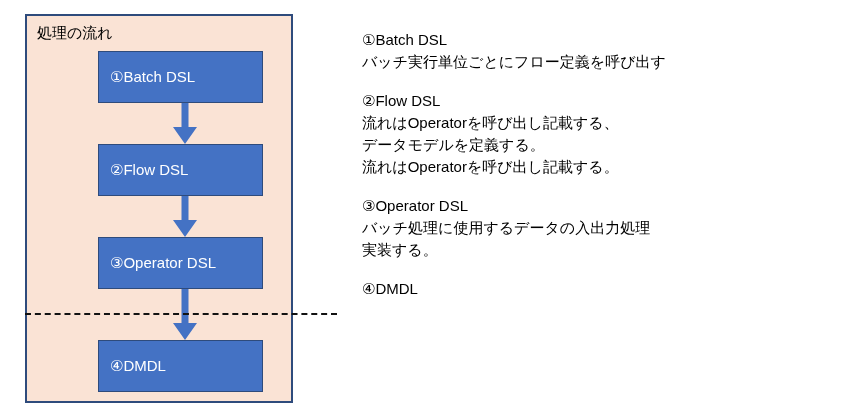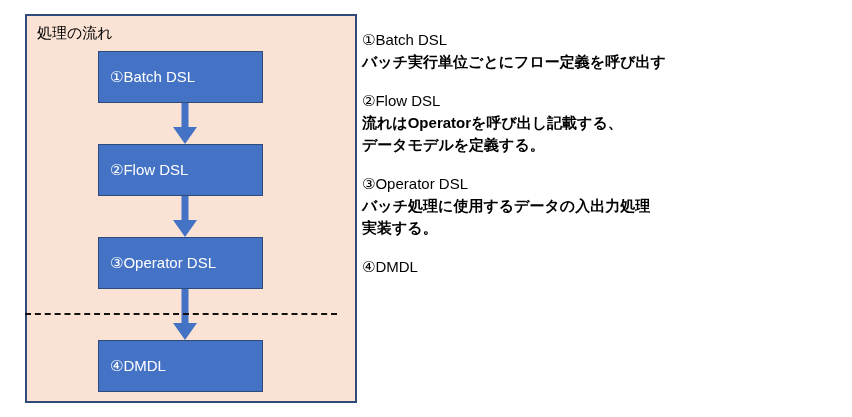--- a/index.html
+++ b/index.html
@@ -14,21 +14,21 @@
     font-family: "Liberation Sans", "DejaVu Sans", sans-serif;
     color: #000000;
     overflow: hidden;
   }
 
   
   #flow-container {
     position: absolute;
     left: 25px;
     top: 14px;
-    width: 332px;
+    width: 268px;
     height: 389px;
     box-sizing: border-box;
     background: #fae3d5;
     border: 2px solid #2e4b7c;
   }
 
   #flow-title {
     position: absolute;
     left: 10px;
     top: 7px;
@@ -98,21 +98,20 @@
     font-size: 15px;
     line-height: 22px;
     color: #000000;
     white-space: nowrap;
   }
   .desc-line {
     font-size: 15px;
     line-height: 22px;
     color: #000000;
     white-space: nowrap;
-    font-weight: bold;
   }
 </style>
 </head>
 <body>
 
 <div id="flow-container">
 
   <div id="flow-title">処理の流れ</div>
 
   <div class="flow-box" id="box-1">
@@ -157,20 +156,21 @@
 
   <div class="desc-group">
     <div class="desc-heading">①Batch DSL</div>
     <div class="desc-line">バッチ実行単位ごとにフロー定義を呼び出す</div>
   </div>
 
   <div class="desc-group">
     <div class="desc-heading">②Flow DSL</div>
     <div class="desc-line">流れはOperatorを呼び出し記載する、</div>
     <div class="desc-line">データモデルを定義する。</div>
+    <div class="desc-line">流れはOperatorを呼び出し記載する。</div>
   </div>
 
   <div class="desc-group">
     <div class="desc-heading">③Operator DSL</div>
     <div class="desc-line">バッチ処理に使用するデータの入出力処理</div>
     <div class="desc-line">実装する。</div>
   </div>
 
   <div class="desc-group">
     <div class="desc-heading">④DMDL</div>

